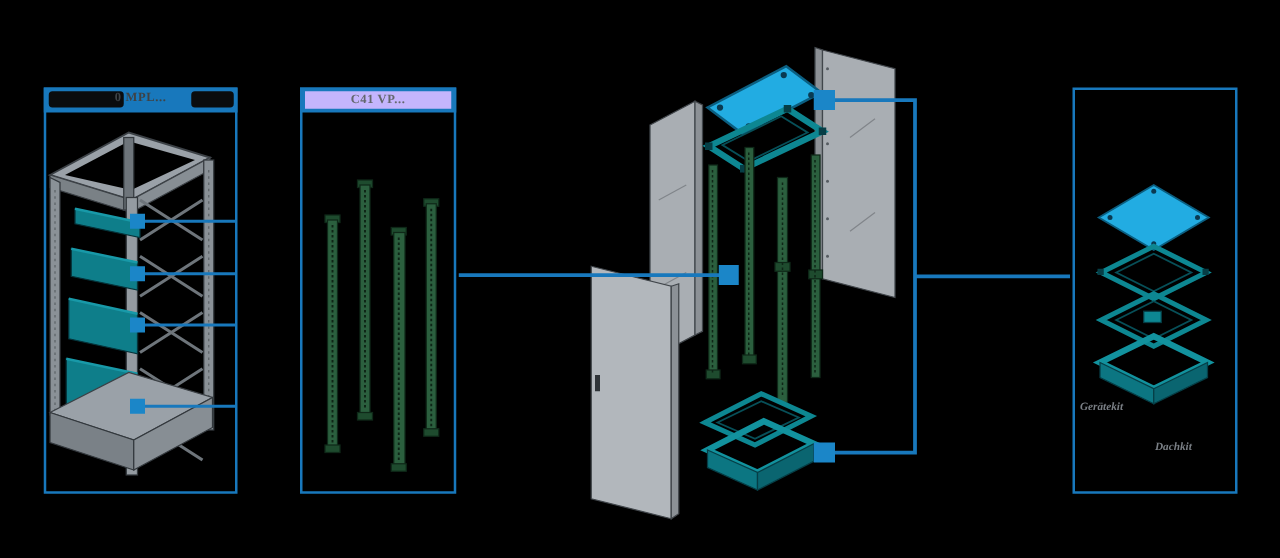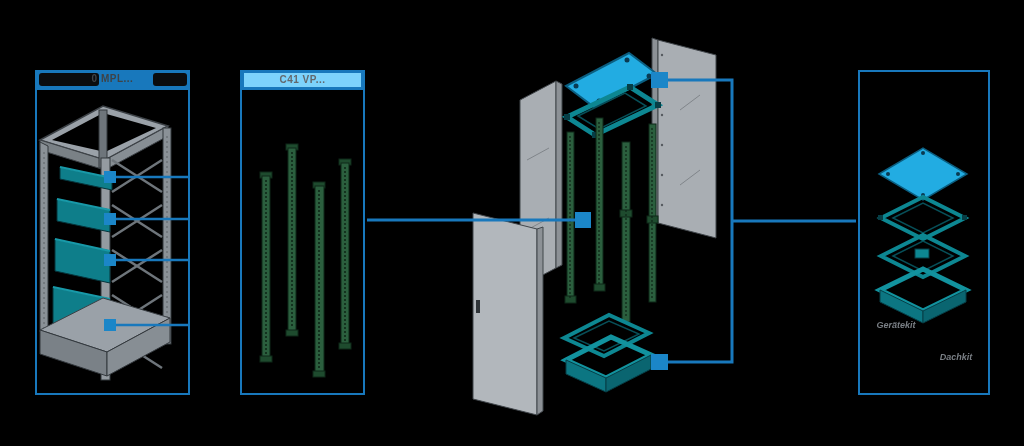--- a/index.html
+++ b/index.html
@@ -1,27 +1,27 @@
 <!DOCTYPE html>
 <html><head>
 <meta charset="utf-8">
 <style>
   html,body{margin:0;padding:0;background:#000;}
   .canvas{position:relative;width:1004px;height:446px;background:#000;overflow:hidden;
-          font-family:Liberation Sans, sans-serif;}
+          font-family:Liberation Serif, serif;}
   .art{position:absolute;left:0;top:0;}
   .box{position:absolute;border:2px solid #1878BC;background:transparent;box-sizing:border-box;}
   .hdr{position:absolute;left:-2px;top:-2px;right:-2px;height:20px;background:#1878BC;box-sizing:border-box;}
   .hdr-title{position:absolute;left:0;right:0;top:3px;text-align:center;
              font-size:10px;font-weight:bold;letter-spacing:.5px;color:#5E6368;}
-  .hdr-inner{position:absolute;left:4px;right:4px;top:3px;bottom:3px;background:#7dd3fc;}
+  .hdr-inner{position:absolute;left:4px;right:4px;top:3px;bottom:3px;background:#c4b5fd;}
   .hdr-inner .hdr-title{top:1px;color:#63686D;}
   .pill{position:absolute;top:3px;height:13px;background:#0A0C0E;border-radius:3px;}
   .hdr-dark-title{color:#3E4347;}
-  .mini-label{position:absolute;width:64px;text-align:center;font-size:9px;
+  .mini-label{position:absolute;width:64px;font-size:9px;
               font-weight:bold;font-style:italic;color:#7A7F85;}
 </style>
 </head>
 <body>
 
 <div class="canvas">
 
   <svg class="art" width="1024" height="446" viewBox="0 0 1024 446">
 
     <g>

